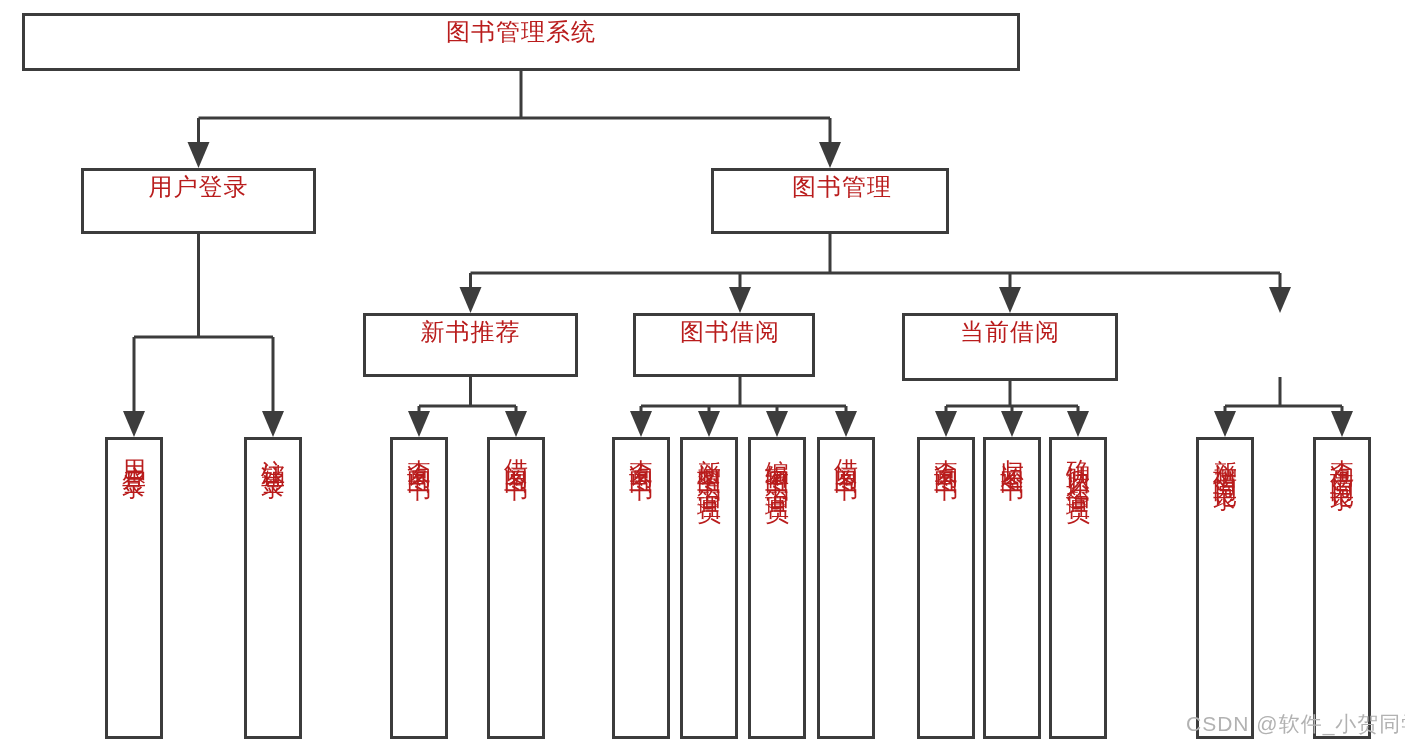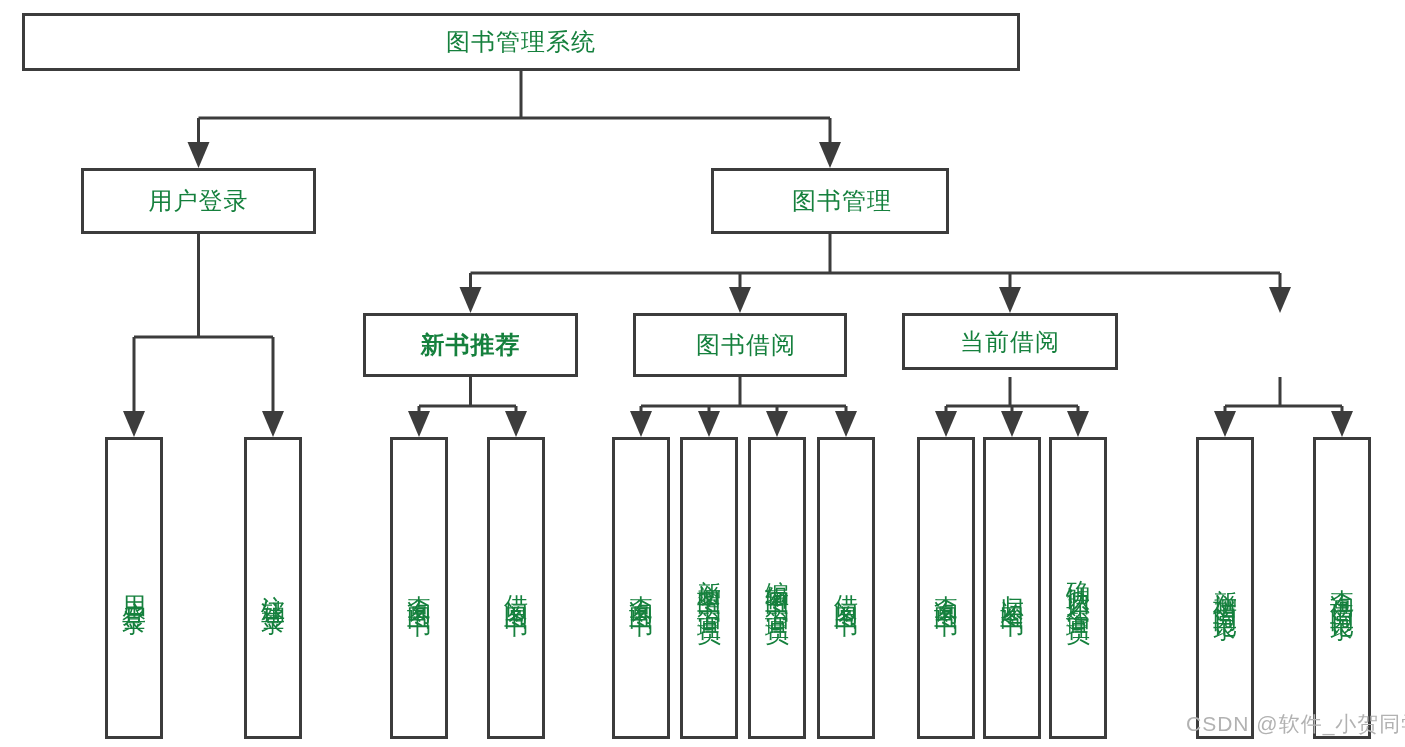--- a/index.html
+++ b/index.html
@@ -21,23 +21,23 @@
     top: 0;
     width: 1405px;
     height: 747px;
   }
   .box {
     position: absolute;
     box-sizing: border-box;
     background: #ffffff;
     border: 3px solid #3c3c3c;
     display: flex;
-    align-items: center;
+    align-items: flex-start;
     justify-content: center;
-    color: #15803d;
+    color: #b91c1c;
   }
   .box.h span {
     font-size: 24px;
     letter-spacing: 1px;
     white-space: nowrap;
   }
   .box.v span {
     writing-mode: vertical-rl;
     text-orientation: mixed;
     font-size: 24px;
@@ -122,27 +122,27 @@
     <span>图书管理系统</span>
   </div>
 
   <div class="box h" style="left:81px; top:168px; width:235px; height:66px;">
     <span>用户登录</span>
   </div>
   <div class="box h" style="left:711px; top:168px; width:238px; height:66px;padding-left:24px;">
     <span>图书管理</span>
   </div>
 
-  <div class="box h" style="left:363px; top:313px; width:215px; height:64px;font-weight:bold;">
+  <div class="box h" style="left:363px; top:313px; width:215px; height:64px;">
     <span>新书推荐</span>
   </div>
-  <div class="box h" style="left:633px; top:313px; width:214px; height:64px;padding-left:12px;">
+  <div class="box h" style="left:633px; top:313px; width:182px; height:64px;padding-left:12px;">
     <span>图书借阅</span>
   </div>
-  <div class="box h" style="left:902px; top:313px; width:216px; height:57px;">
+  <div class="box h" style="left:902px; top:313px; width:216px; height:68px;">
     <span>当前借阅</span>
   </div>
 
   <div class="box v" style="left:105px; top:437px; width:58px; height:302px;">
     <span>用户登录</span>
   </div>
   <div class="box v" style="left:244px; top:437px; width:58px; height:302px;">
     <span>注销登录</span>
   </div>
 

